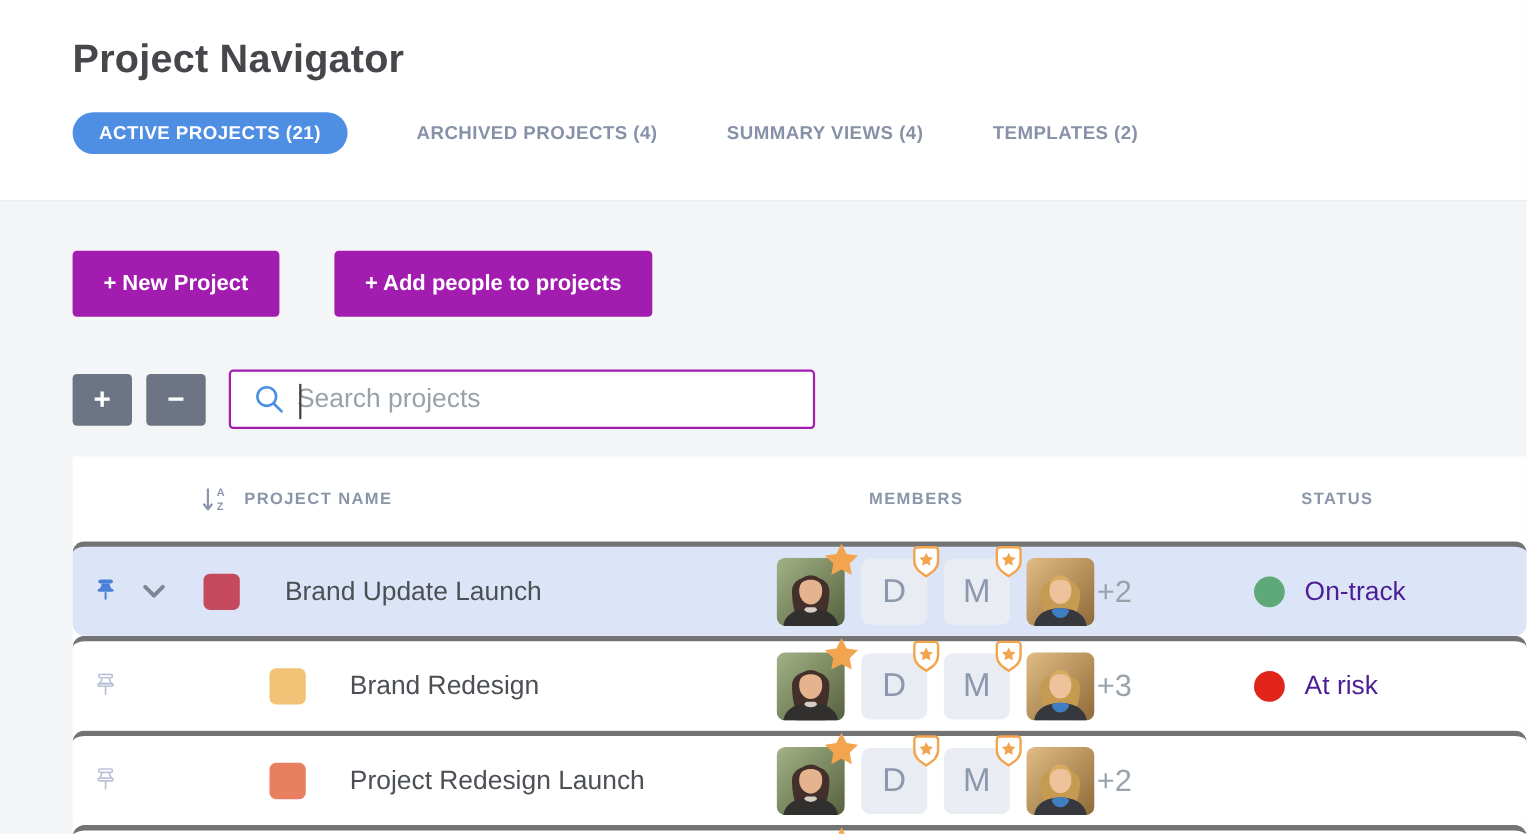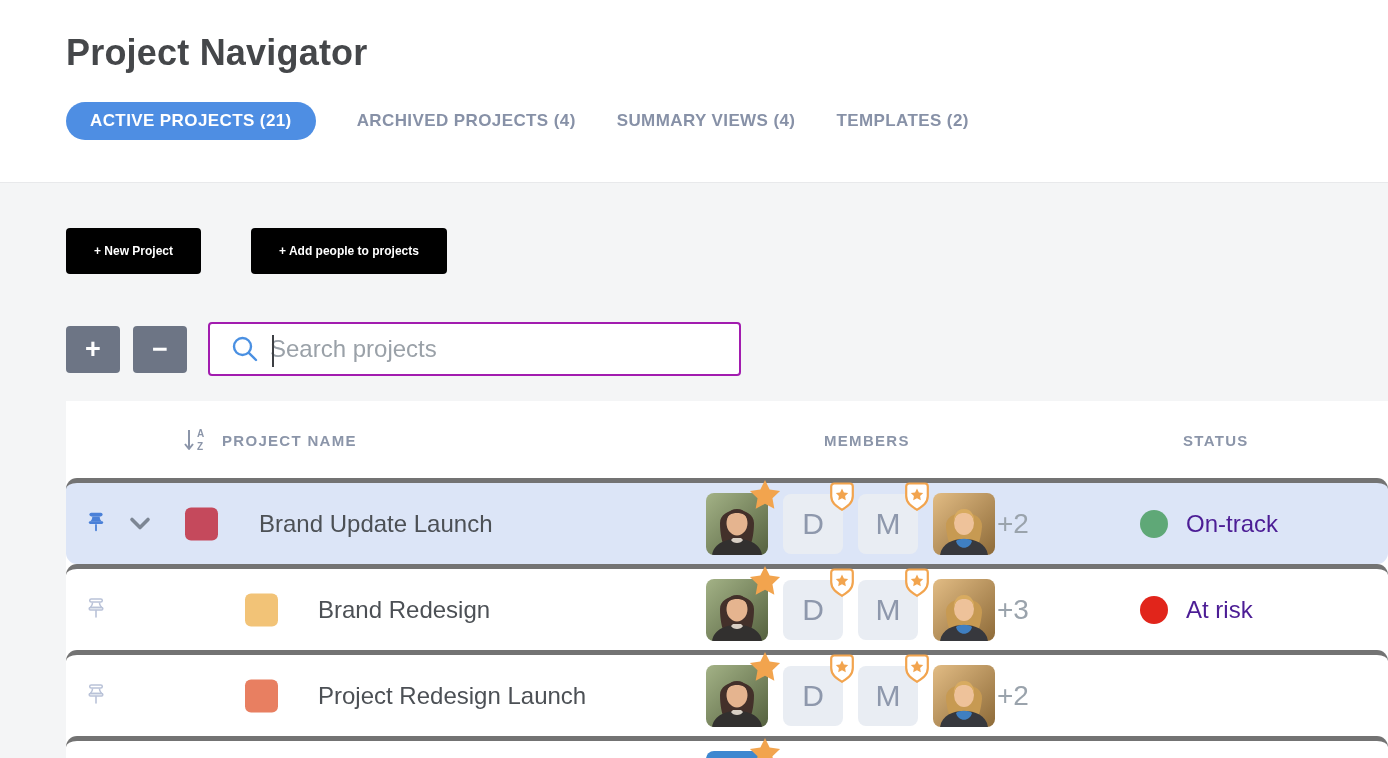--- a/index.html
+++ b/index.html
@@ -20,21 +20,21 @@
   .page-title {
     padding-top:32px;
     font-size:36px;
     font-weight:700;
     color:#45474a;
     letter-spacing:0.2px;
   }
   .tabs {
     display:flex;
     align-items:center;
-    gap:41px;
+    gap:63px;
     margin-top:28px;
   }
   .tab {
     font-size:17px;
     font-weight:700;
     letter-spacing:0.4px;
     color:#8791a7;
     cursor:pointer;
     white-space:nowrap;
   }
@@ -47,28 +47,28 @@
     padding:0 24px;
   }
 
   
   .toolbar {
     margin:45px 0 0 66px;
     display:flex;
     gap:50px;
   }
   .btn-primary {
-    background:#000000;
+    background:#a21caf;
     color:#ffffff;
     border:none;
     border-radius:4px;
-    height:46px;
+    height:60px;
     padding:0 28px;
     font-family:inherit;
-    font-size:12px;
+    font-size:20px;
     font-weight:700;
     cursor:pointer;
   }
 
   
   .controls {
     margin:48px 0 0 66px;
     display:flex;
     align-items:center;
   }
@@ -131,21 +131,21 @@
     top:50%;
     transform:translateY(-50%);
     font-size:15px;
     font-weight:700;
     letter-spacing:1.3px;
     color:#8b95a9;
     white-space:nowrap;
   }
   .th-sort { left:117px; }
   .th-project { left:156px; }
-  .th-members { left:724px;margin-left:34px; }
+  .th-members { left:724px; }
   .th-status { left:1117px; }
 
   .row {
     height:86px;
     position:relative;
     border-top:5px solid #737373;
     background:#ffffff;
     border-radius:11px;
   }
   .row.selected { background:#dce5f7; }

